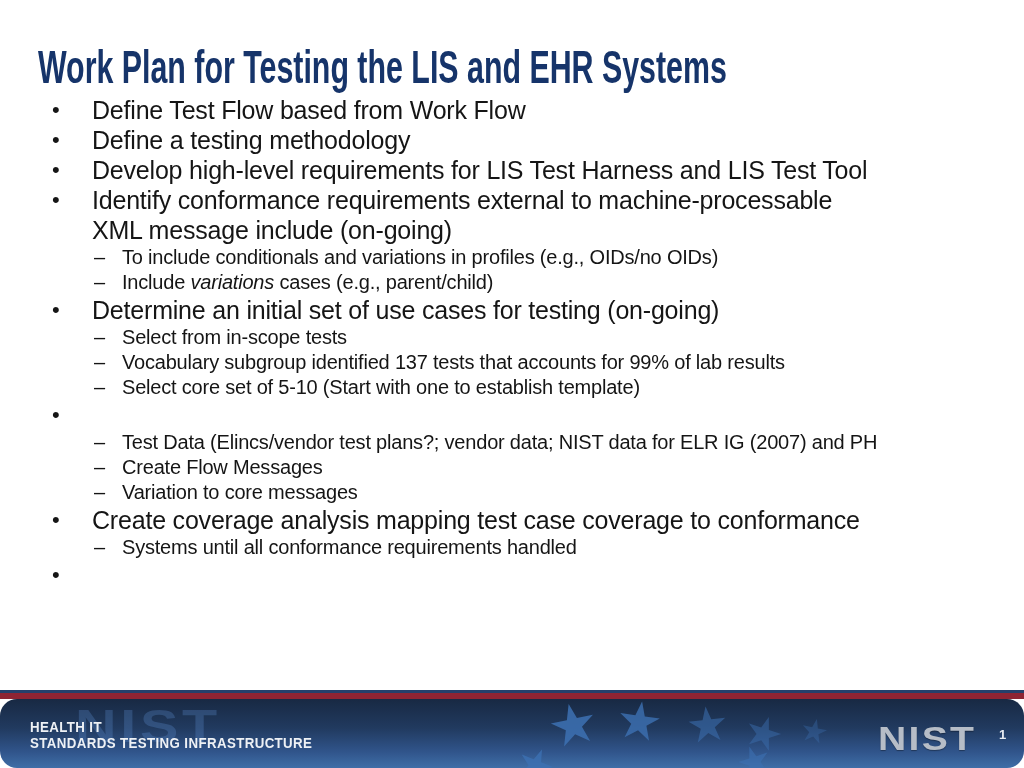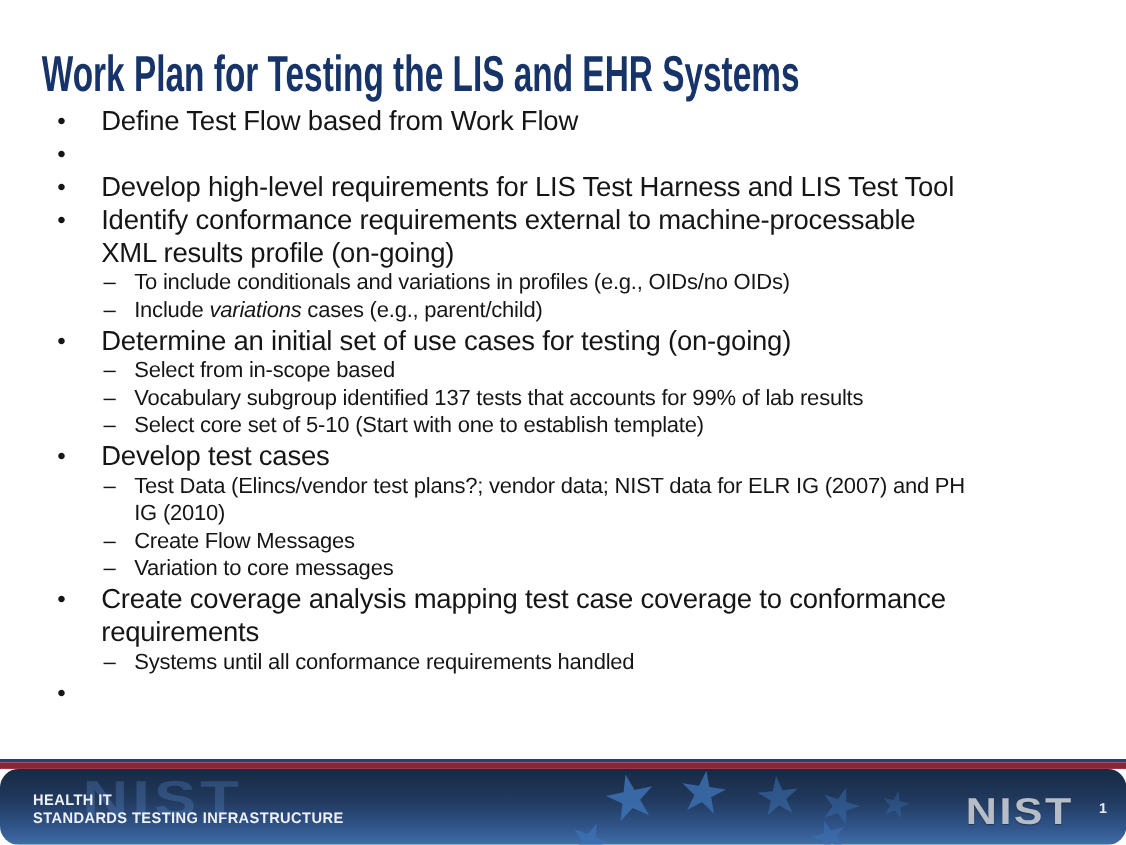--- a/index.html
+++ b/index.html
@@ -67,84 +67,79 @@
 
 <div class="page-title">Work Plan for Testing the LIS and EHR Systems</div>
 
 <div class="content" id="bullet-list">
     <div class="row l1">
       <span class="mk">•</span>
       <span class="tx">Define Test Flow based from Work Flow</span>
     </div>
     <div class="row l1">
       <span class="mk">•</span>
+      <span class="tx">Define a testing methodology</span>
     </div>
     <div class="row l1">
       <span class="mk">•</span>
       <span class="tx">Develop high-level requirements for LIS Test Harness and LIS Test Tool</span>
     </div>
     <div class="row l1">
       <span class="mk">•</span>
       <span class="tx">Identify conformance requirements external to machine-processable</span>
     </div>
     <div class="row l1">
       <span class="mk"></span>
-      <span class="tx">XML results profile (on-going)</span>
+      <span class="tx">XML message include (on-going)</span>
     </div>
     <div class="row l2">
       <span class="mk">–</span>
       <span class="tx">To include conditionals and variations in profiles (e.g., OIDs/no OIDs)</span>
     </div>
     <div class="row l2">
       <span class="mk">–</span>
       <span class="tx"><span>Include </span><i>variations</i><span> cases (e.g., parent/child)</span></span>
     </div>
     <div class="row l1">
       <span class="mk">•</span>
       <span class="tx">Determine an initial set of use cases for testing (on-going)</span>
     </div>
     <div class="row l2">
       <span class="mk">–</span>
-      <span class="tx">Select from in-scope based</span>
+      <span class="tx">Select from in-scope tests</span>
     </div>
     <div class="row l2">
       <span class="mk">–</span>
       <span class="tx">Vocabulary subgroup identified 137 tests that accounts for 99% of lab results</span>
     </div>
     <div class="row l2">
       <span class="mk">–</span>
       <span class="tx">Select core set of 5-10 (Start with one to establish template)</span>
     </div>
     <div class="row l1">
       <span class="mk">•</span>
-      <span class="tx">Develop test cases</span>
     </div>
     <div class="row l2">
       <span class="mk">–</span>
       <span class="tx">Test Data (Elincs/vendor test plans?; vendor data; NIST data for ELR IG (2007) and PH</span>
-    </div>
-    <div class="row l2">
-      <span class="mk"></span>
-      <span class="tx">IG (2010)</span>
     </div>
     <div class="row l2">
       <span class="mk">–</span>
       <span class="tx">Create Flow Messages</span>
     </div>
     <div class="row l2">
       <span class="mk">–</span>
       <span class="tx">Variation to core messages</span>
     </div>
     <div class="row l1">
       <span class="mk">•</span>
       <span class="tx">Create coverage analysis mapping test case coverage to conformance</span>
     </div>
     <div class="row l1">
       <span class="mk"></span>
-      <span class="tx">requirements</span>
     </div>
     <div class="row l2">
       <span class="mk">–</span>
       <span class="tx">Systems until all conformance requirements handled</span>
     </div>
     <div class="row l1">
       <span class="mk">•</span>
     </div>
   </div>
 

